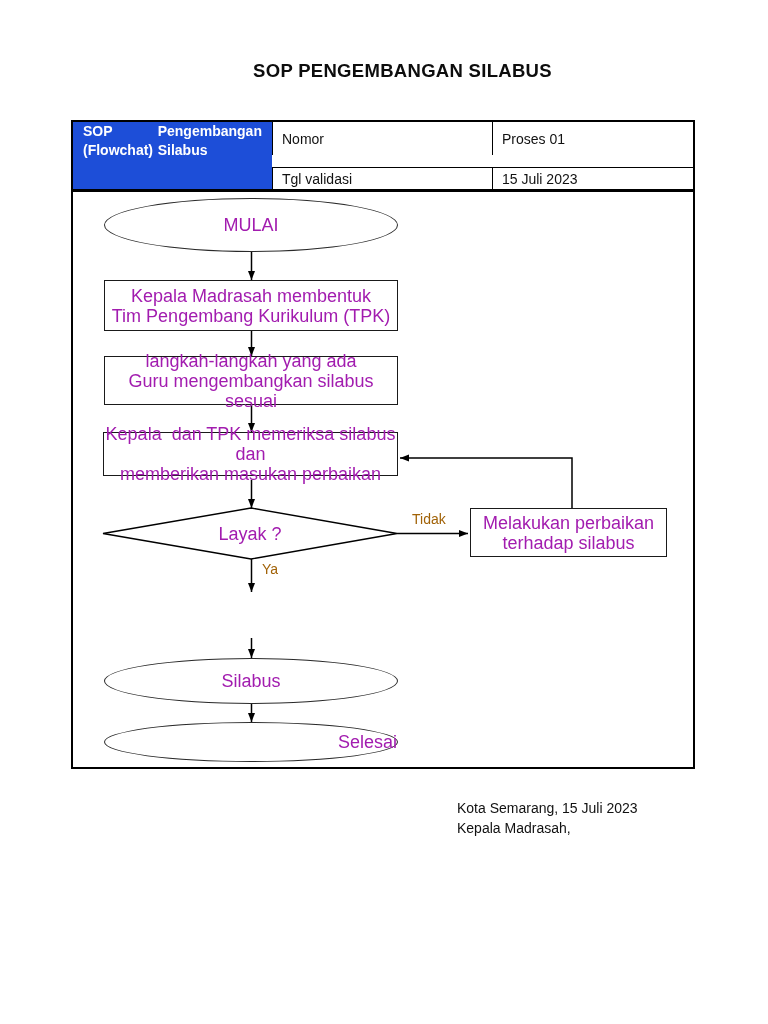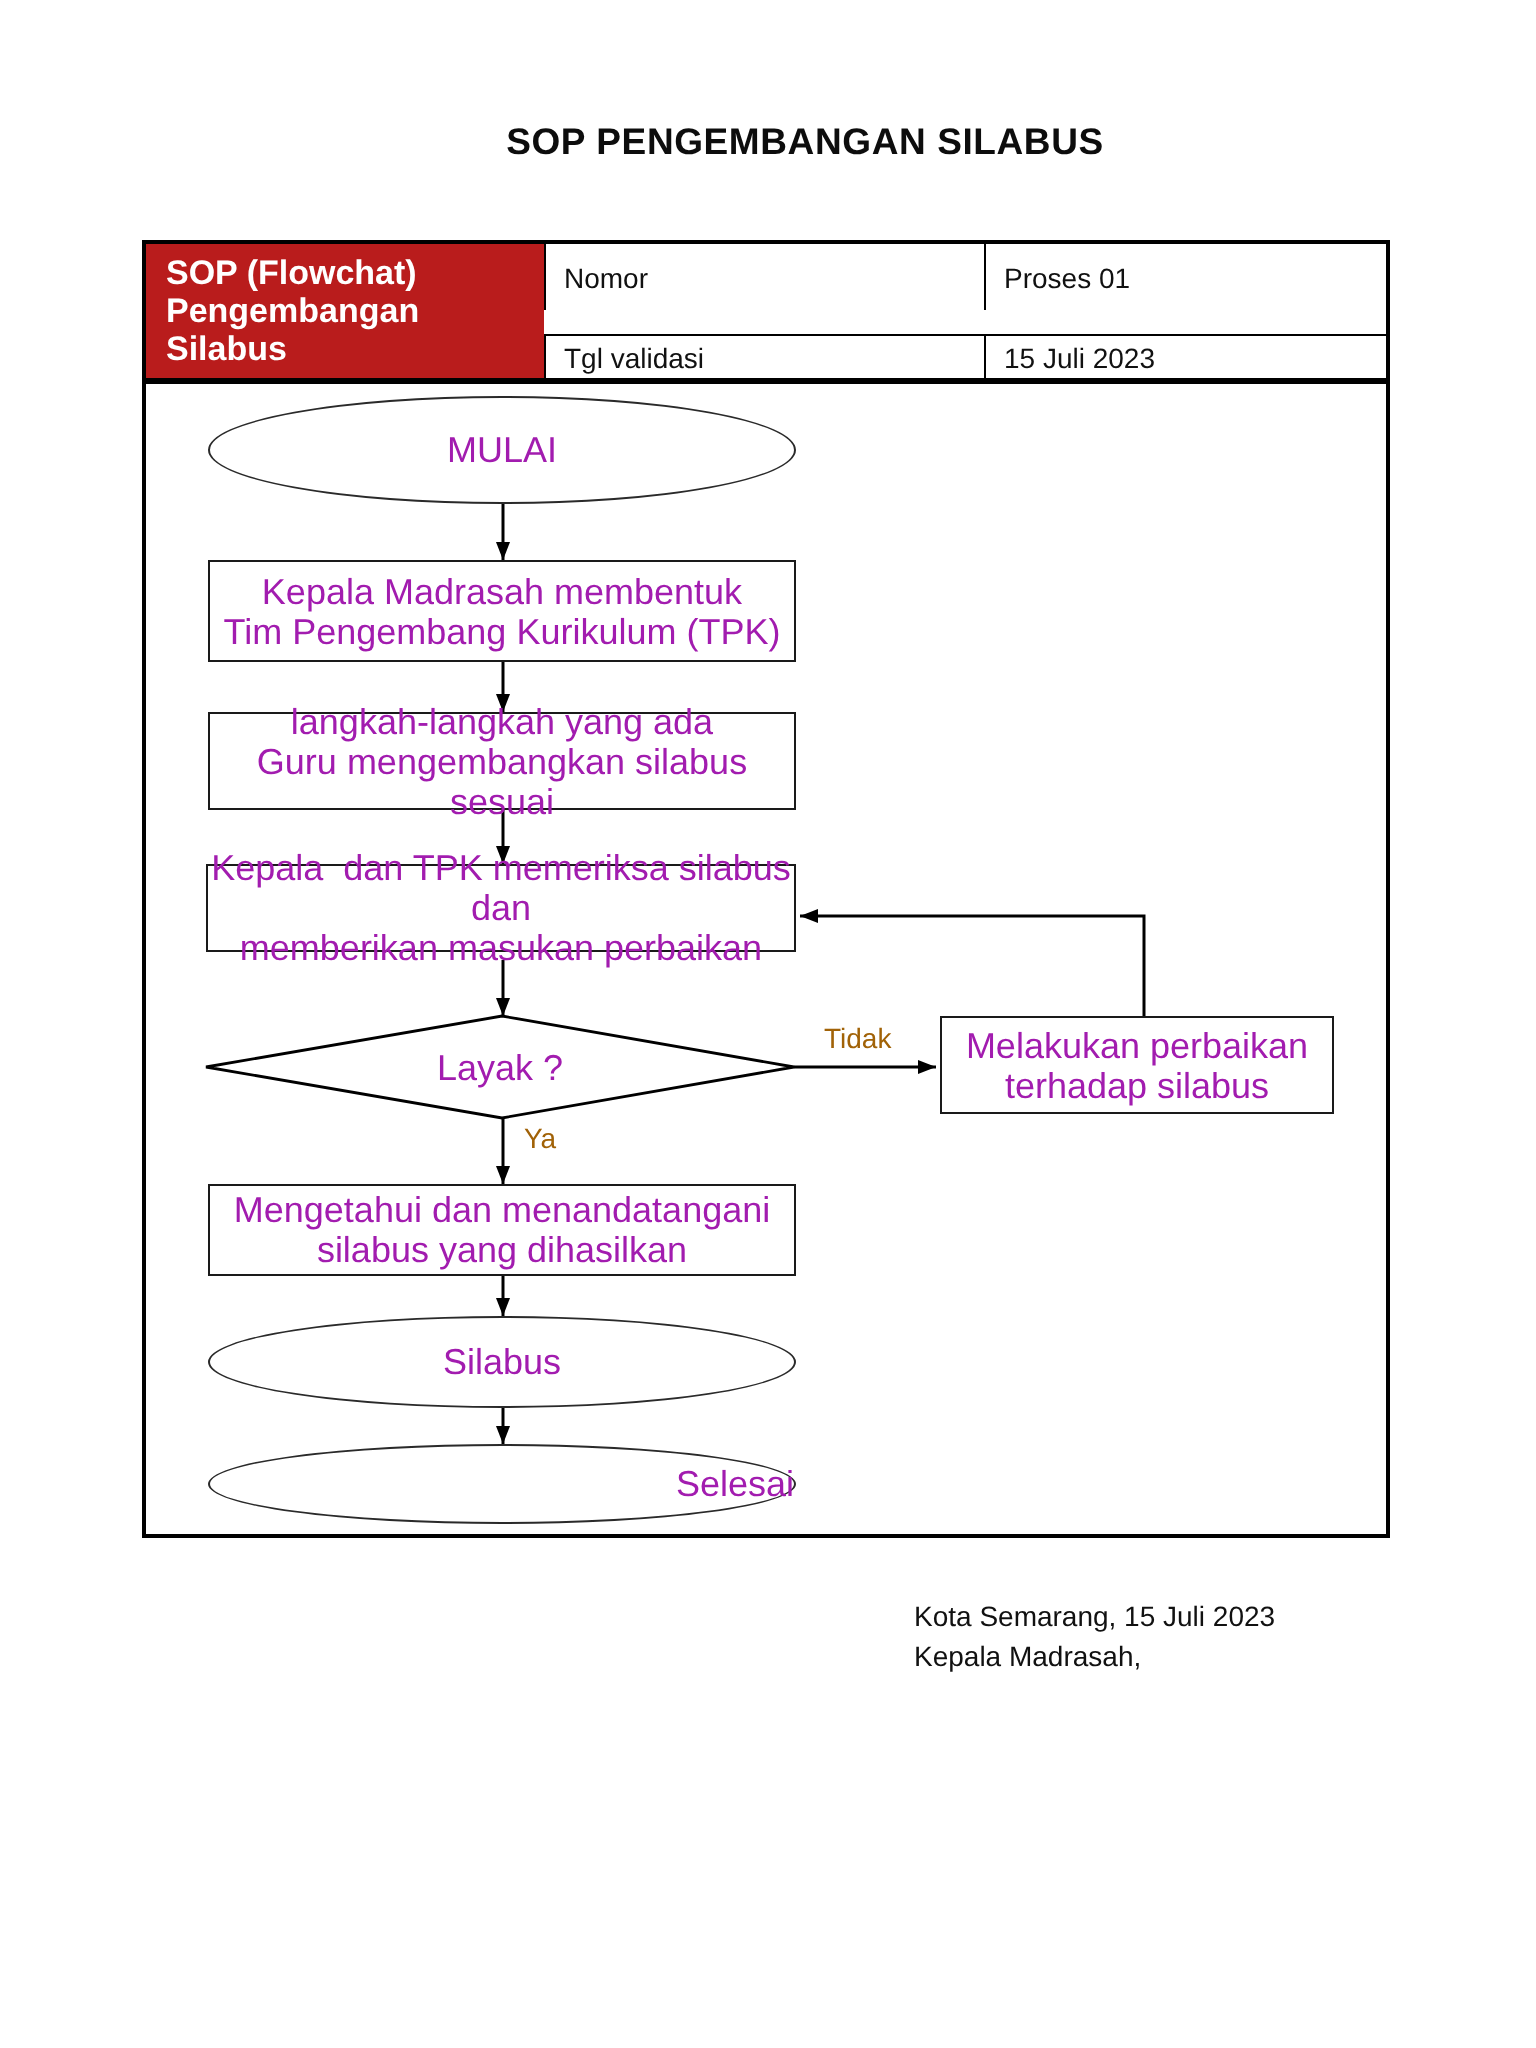--- a/index.html
+++ b/index.html
@@ -34,26 +34,26 @@
     left: 71px; top: 120px;
     width: 624px; height: 71px;
     border: 2px solid #000;
     display: grid;
     grid-template-columns: 199px 220px 1fr;
     grid-template-rows: 33px 1fr;
     background: #fff;
   }
   .cell-brand {
     grid-column: 1; grid-row: 1 / 3;
-    background: #b91c1c;
+    background: #1d4ed8;
     color: #fff;
     font-weight: bold;
-    font-size: 17px;
+    font-size: 14px;
     display: flex;
-    flex-direction: column;
+    flex-direction: row;
     justify-content: center;
     padding-left: 10px;
     line-height: 19px;
   }
   .cell {
     display: flex;
     align-items: center;
     padding-left: 9px;
     font-size: 14px;
     border-left: 1px solid #000;
@@ -168,24 +168,20 @@
     </div>
 
     <div class="flow-label" style="left:339px; top:319px;">Tidak</div>
     <div class="flow-label" style="left:189px; top:369px;">Ya</div>
 
     <div class="node rect" style="left:397px; top:316px; width:197px; height:49px;">
       <div class="ln">Melakukan perbaikan</div>
       <div class="ln">terhadap silabus</div>
     </div>
 
-    <div class="node rect" style="left:31px; top:400px; width:294px; height:46px;">
-      <div class="ln">Mengetahui dan menandatangani</div>
-      <div class="ln">silabus yang dihasilkan</div>
-    </div>
 
     <div class="node ellipse" style="left:31px; top:466px; width:294px; height:46px;">
       <div class="ln">Silabus</div>
     </div>
 
     <div class="node ellipse" style="left:31px; top:530px; width:294px; height:40px;align-items:flex-end;">
       <div class="ln">Selesai</div>
     </div>
 
   </div>

